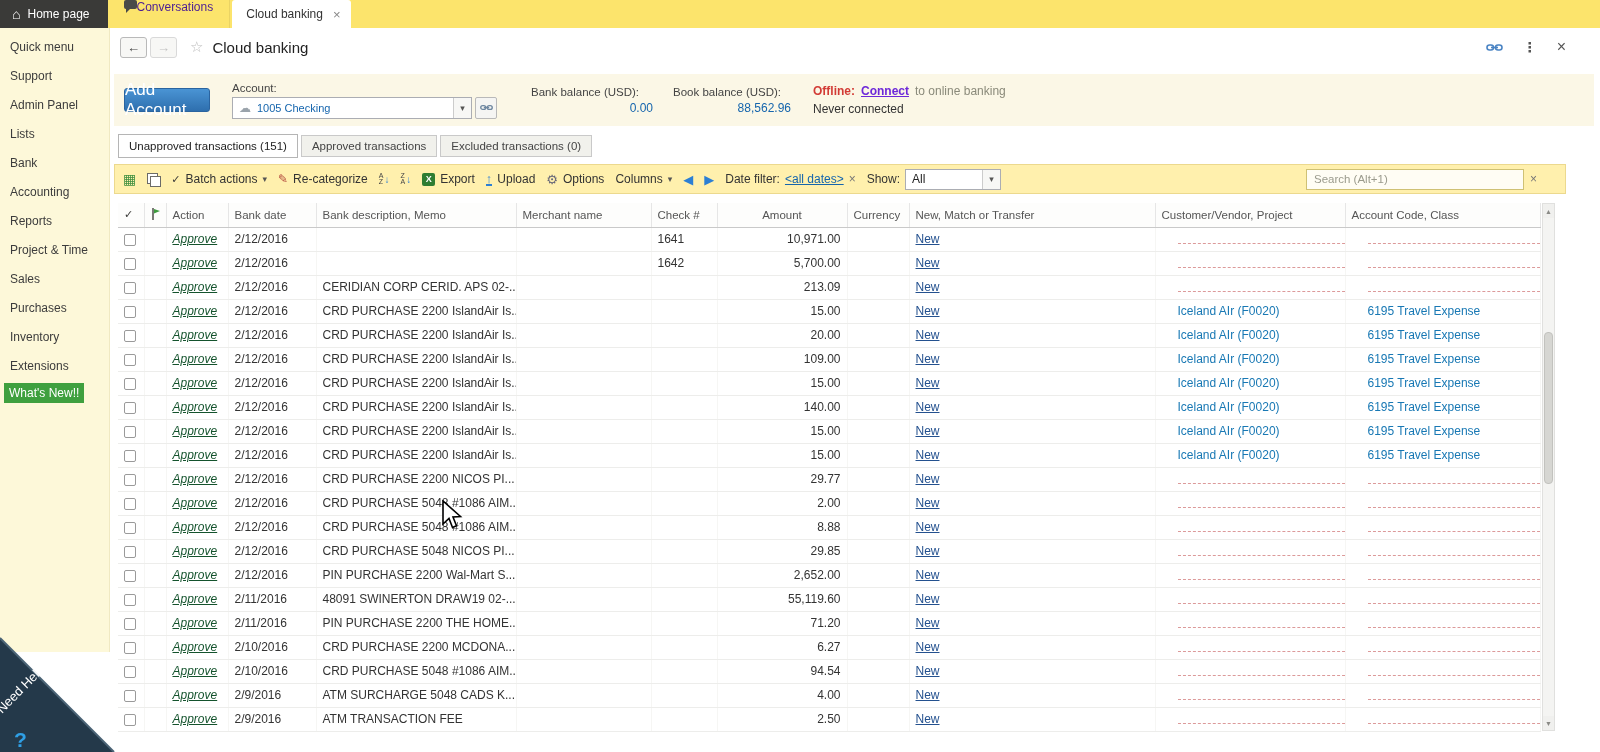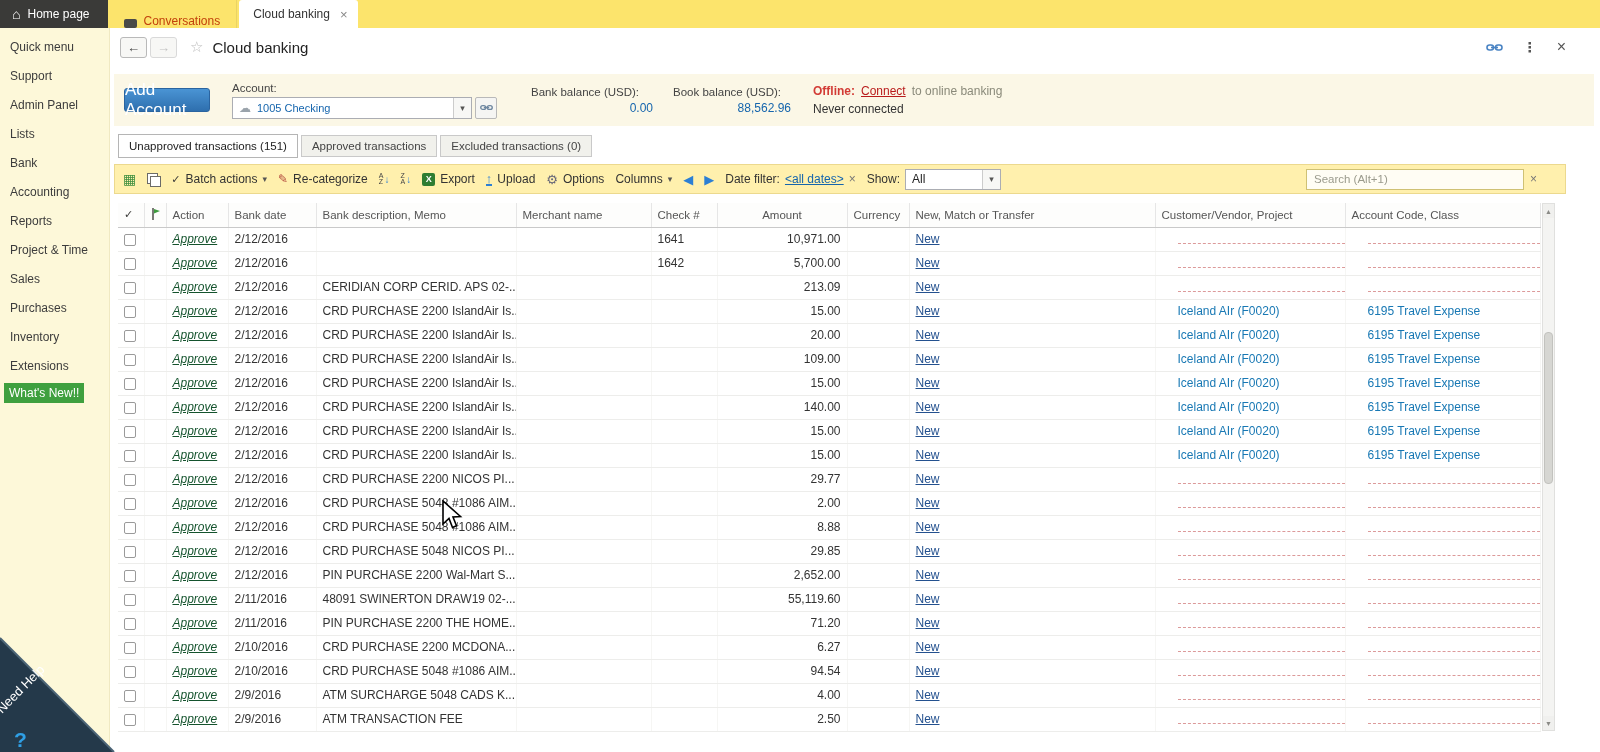--- a/index.html
+++ b/index.html
@@ -3,28 +3,28 @@
 <meta charset="utf-8">
 <style>
   * { margin:0; padding:0; box-sizing:border-box; }
   html,body { width:1600px; height:752px; }
   body { font-family:"Liberation Sans","DejaVu Sans",sans-serif; font-size:12px; color:#333; background:#fff; overflow:hidden; position:relative; }
 
   
   .topbar { position:absolute; top:0; left:0; width:1600px; height:28px; background:#fce46c; display:flex; align-items:stretch; }
   .tab-home { background:#3a3a38; color:#fff; display:flex; align-items:center; gap:7px; padding:0 18px 0 12px; cursor:pointer; }
   .home-glyph { font-size:14px; line-height:1; }
-  .tab-conv { display:flex; align-items:flex-end; gap:7px; padding:0 16px; color:#c2410c; cursor:pointer; border-right:1px solid rgba(0,0,0,0.07); }
+  .tab-conv { display:flex; align-items:flex-start; gap:0; padding:0 16px; color:#4c1d95; cursor:pointer; border-right:1px solid rgba(0,0,0,0.07); }
   .bubble { width:13px; height:9px; background:#4a4a48; border-radius:2px; position:relative; }
   .bubble:after { content:""; position:absolute; left:2px; bottom:-4px; border:3px solid transparent; border-top-color:#4a4a48; border-left-color:#4a4a48; }
   .tab-cloud { background:#fff; display:flex; align-items:center; gap:10px; padding:0 10px 0 14px; margin-left:2px; border-radius:3px 3px 0 0; cursor:pointer; }
   .tab-close { color:#888; font-size:13px; cursor:pointer; }
 
   
-  .sidebar { position:absolute; top:28px; left:0; width:110px; height:724px; background:#fdf8d9; border-right:1px solid #f0e9c2; }
+  .sidebar { position:absolute; top:28px; left:0; width:110px; height:624px; background:#fdf8d9; border-right:1px solid #f0e9c2; }
   .side-list { padding-top:4px; }
   .side-item { padding:8px 4px 7px 10px; color:#3c3c3c; font-size:12px; cursor:pointer; white-space:nowrap; }
   .whats-new { display:inline-block; margin:3px 0 0 4px; background:#3fa03f; color:#fff; padding:3px 5px; font-size:12px; cursor:pointer; }
   .need-help-wrap { position:absolute; left:0; bottom:0; width:120px; height:120px; z-index:5; }
   .need-help-text { position:absolute; left:4px; bottom:36px; transform:rotate(-45deg); transform-origin:left bottom; color:#fff; font-size:13px; white-space:nowrap; }
   .need-help-q { position:absolute; left:14px; bottom:0px; color:#2f9fe5; font-size:21px; font-weight:bold; }
 
   
   .main { position:absolute; left:110px; top:28px; width:1490px; height:724px; background:#fff; }
 
@@ -48,21 +48,21 @@
   .cloud-glyph { color:#9aa3ab; font-size:12px; padding:0 6px; }
   .acct-value { flex:1; text-align:left; color:#1565ad; font-size:11px; }
   .dd-btn { width:18px; height:20px; border-left:1px solid #ccc; display:flex; align-items:center; justify-content:center; color:#555; font-size:9px; background:#f7f7f5; cursor:pointer; }
   .link-btn { width:22px; height:22px; margin-left:3px; border:1px solid #b9b9b9; border-radius:2px; background:#f5f5f3; display:flex; align-items:center; justify-content:center; cursor:pointer; }
   .bal-group { margin-left:34px; width:122px; }
   .bal-group.book { margin-left:20px; width:118px; }
   .bal-value { color:#1565ad; text-align:right; font-size:12px; }
   .offline-group { margin-left:22px; display:flex; flex-direction:column; gap:4px; }
   .offline-line { display:flex; gap:6px; align-items:baseline; }
   .offline-lbl { color:#d23b35; font-weight:bold; }
-  .connect-link { color:#b91c1c; font-weight:normal; text-decoration:underline; cursor:pointer; }
+  .connect-link { color:#6d28d9; font-weight:bold; text-decoration:underline; cursor:pointer; }
   .connect-suffix { color:#8a8a7a; }
   .conn-status { color:#333; }
 
   
   .view-tabs { display:flex; align-items:center; margin:9px 0 0 8px; height:22px; }
   .vtab { padding:4px 10px 4px 10px; background:#f1f1ec; border:1px solid #c9c9c9; color:#444; font-size:11.5px; margin-right:3px; cursor:pointer; white-space:nowrap; }
   .vtab.active { background:#fff; border-color:#b5b5b5; color:#222; padding:5px 10px; }
 
   
   .toolbar { margin:7px 0 0 4px; width:1452px; background:#fff0ad; border:1px solid #ecd98e; height:30px; display:flex; align-items:center; padding:0 8px; gap:11px; position:relative; }

